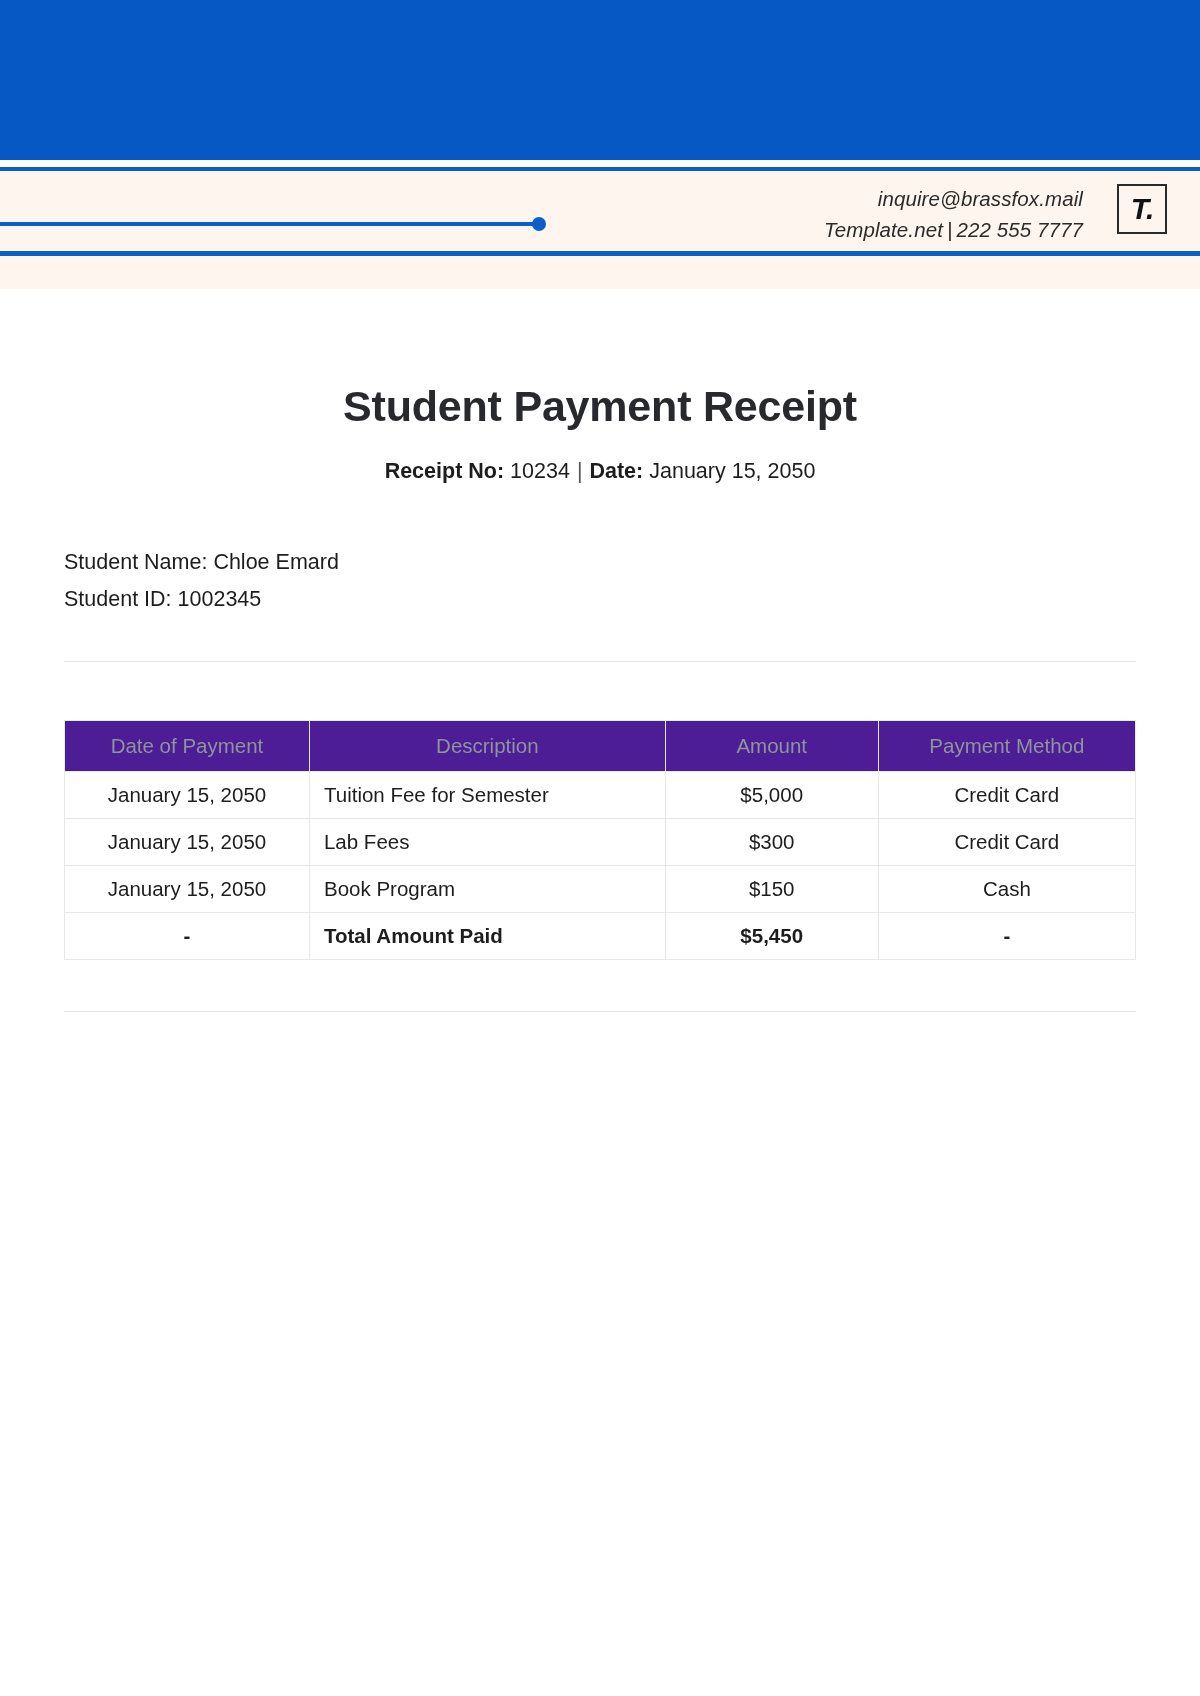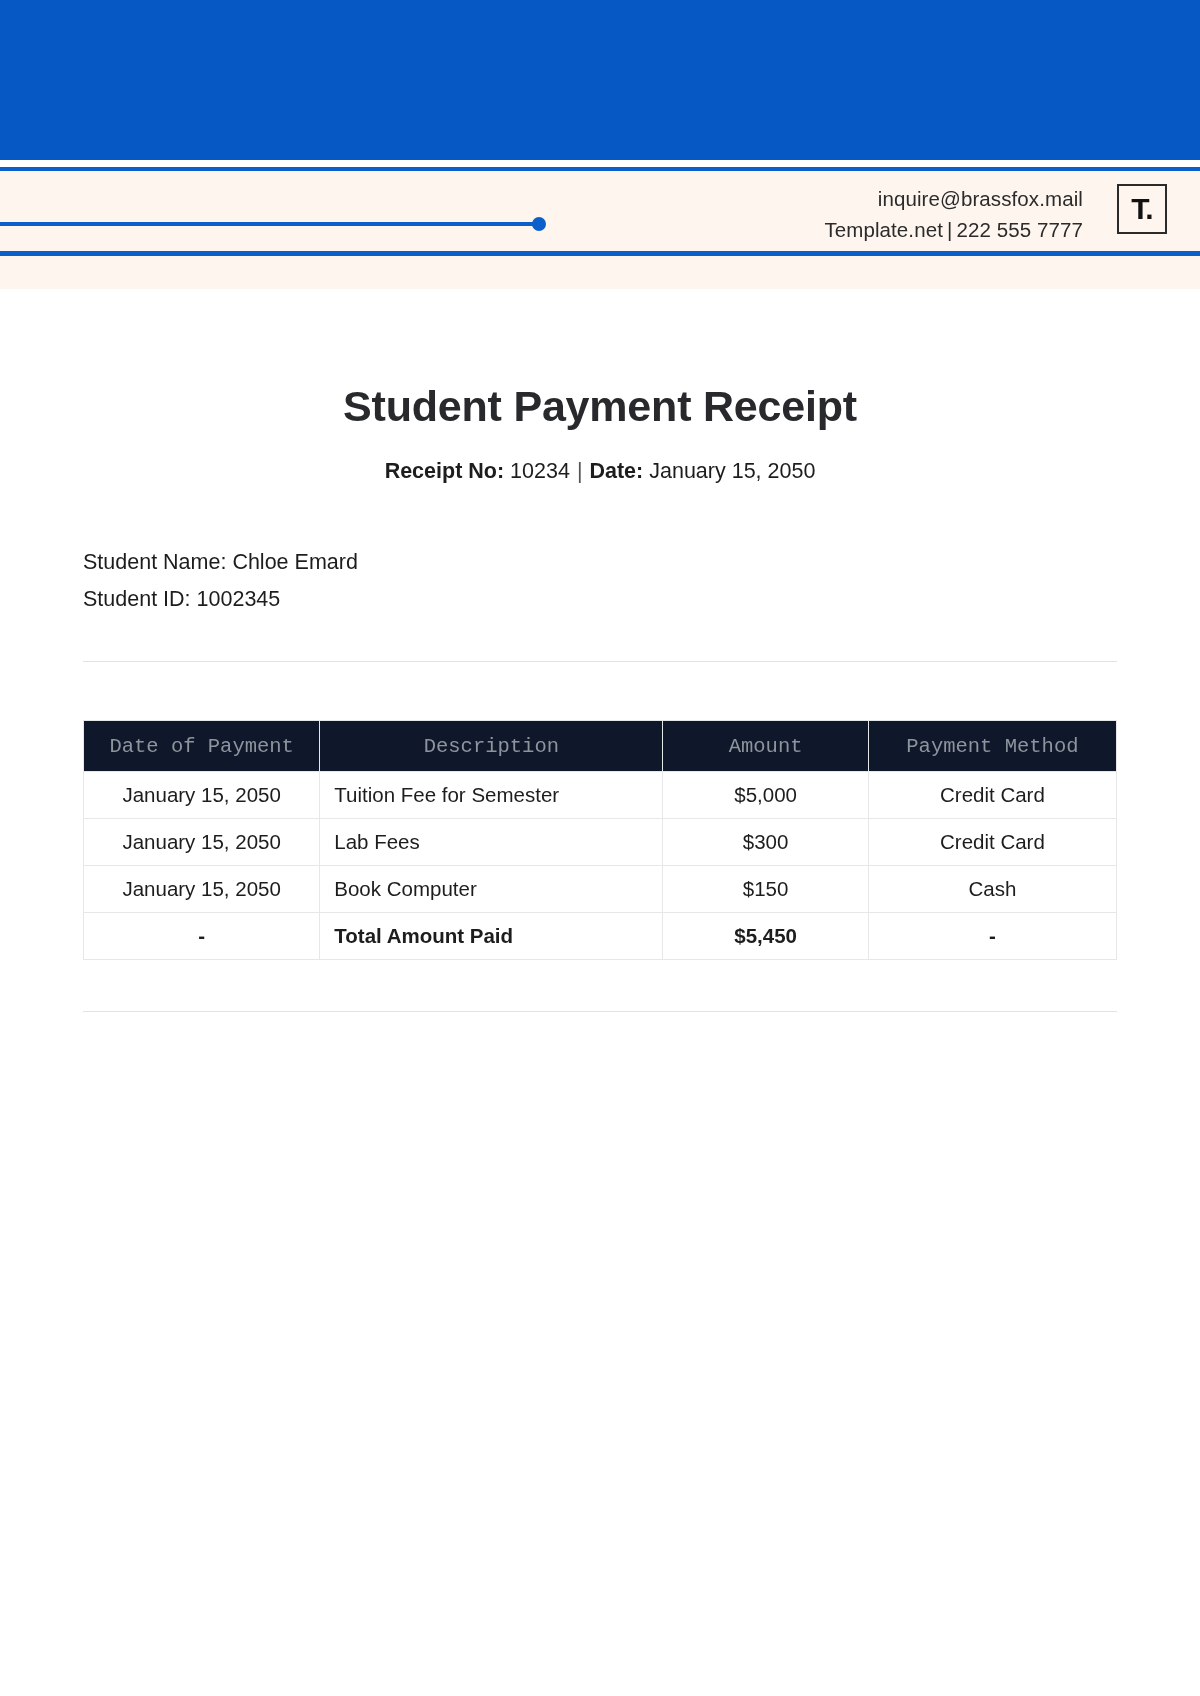--- a/index.html
+++ b/index.html
@@ -35,20 +35,21 @@
   .header-blue-rule {
     width: 100%;
     height: 4px;
     background: #0b5fcb;
   }
   .header-cream {
     position: relative;
     width: 100%;
     height: 80px;
     background: #fdf5ee;
+    font-style: italic;
   }
   .header-cream-inner {
     position: relative;
     width: 100%;
     height: 100%;
   }
   
   .accent-line {
     position: absolute;
     left: 0;
@@ -107,21 +108,21 @@
     background: #0b5fcb;
   }
   .header-cream-foot {
     width: 100%;
     height: 33px;
     background: #fdf5ee;
   }
 
   
   .doc {
-    padding: 0 83px;
+    padding: 0 64px;
     box-sizing: border-box;
   }
   .title {
     margin: 0;
     padding-top: 92px;
     text-align: center;
     font-size: 43px;
     line-height: 50px;
     font-weight: 700;
     color: #27292c;
@@ -170,26 +171,25 @@
   table.receipt th,
   table.receipt td {
     border: 1px solid #e6e7e9;
     height: 47px;
     font-size: 20.5px;
     color: #1d1d1d;
     padding: 0 14px;
     box-sizing: border-box;
   }
   table.receipt thead th {
-    background: #0f172a;
+    background: #4c1d95;
     color: #8e949c;
     font-weight: 400;
     text-align: center;
     height: 51px;
-    font-family: Liberation Mono, monospace;
   }
   table.receipt td { text-align: center; background: #ffffff; }
   table.receipt td.desc { text-align: left; }
   table.receipt tr.total td { font-weight: 700; }
 
   col.c-date   { width: 199px; }
   col.c-desc   { width: 289px; }
   col.c-amt    { width: 173px; }
   col.c-method { width: 209px; }
 
@@ -283,21 +283,21 @@
         <td>Credit Card</td>
       </tr>
       <tr>
         <td>January 15, 2050</td>
         <td class="desc">Lab Fees</td>
         <td>$300</td>
         <td>Credit Card</td>
       </tr>
       <tr>
         <td>January 15, 2050</td>
-        <td class="desc">Book Computer</td>
+        <td class="desc">Book Program</td>
         <td>$150</td>
         <td>Cash</td>
       </tr>
       <tr class="total">
         <td>-</td>
         <td class="desc">Total Amount Paid</td>
         <td>$5,450</td>
         <td>-</td>
       </tr>
     </tbody>

